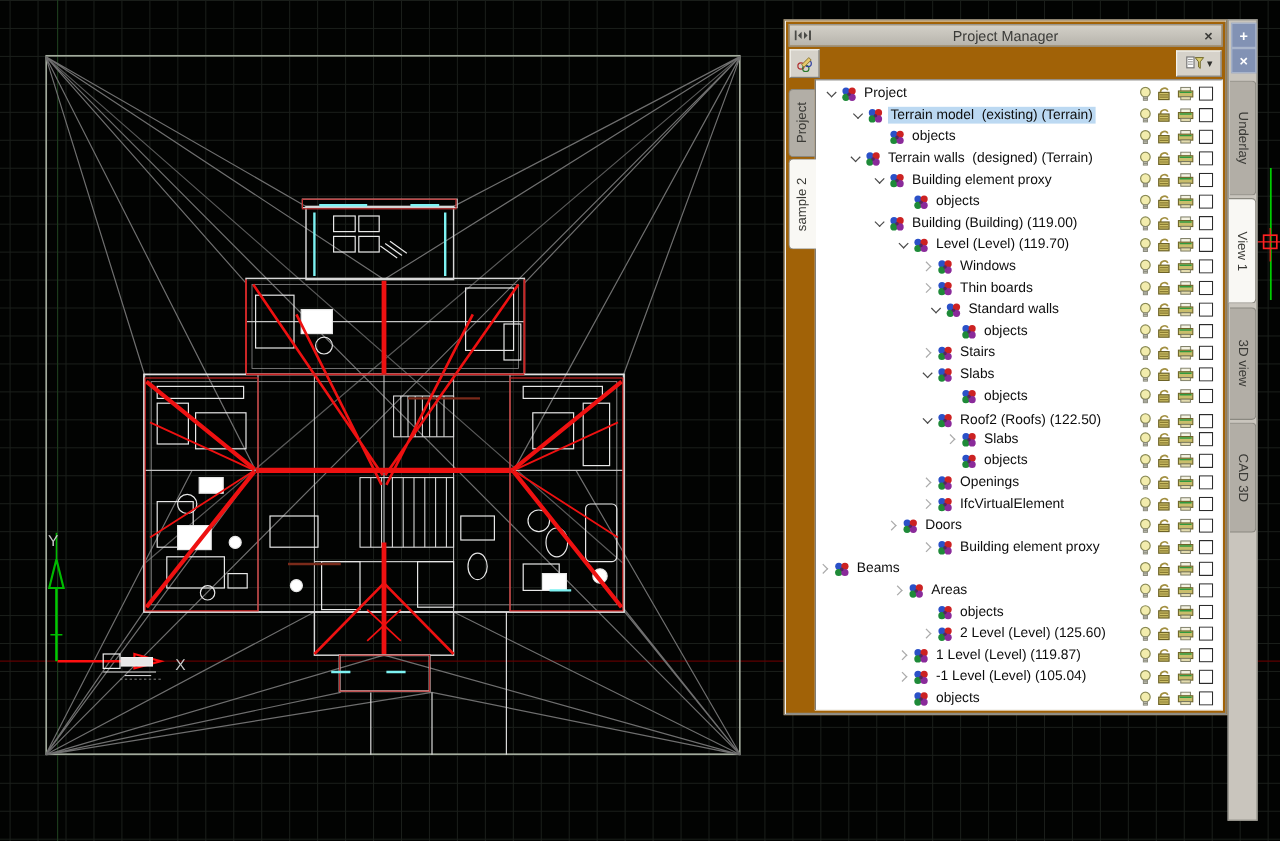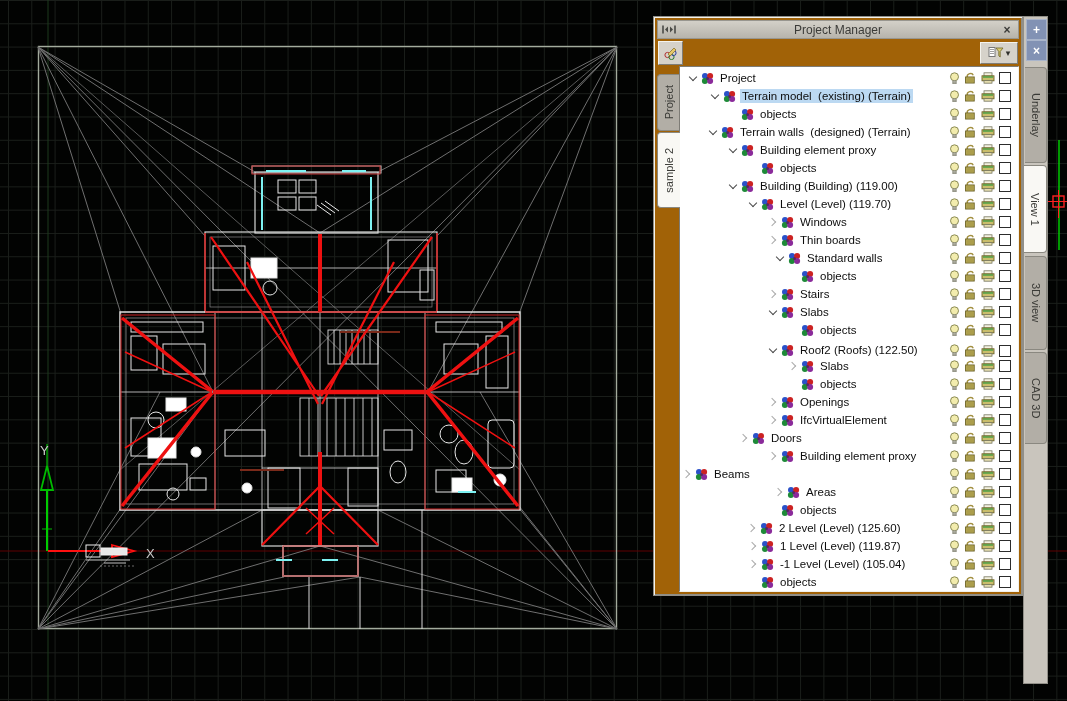--- a/index.html
+++ b/index.html
@@ -1165,21 +1165,21 @@
               <path d="M2,5 h10" stroke="#2f9a3f" stroke-width="1.2"></path>
               <rect x="3" y="8.6" width="8" height="2.6" fill="#e4dcae" stroke="#77775f" stroke-width="0.8"></rect>
             </svg>
           </span>
     <span class="ic cb">
             <svg width="12" height="12">
               <rect x="0.5" y="0.5" width="11" height="11" fill="#fff" stroke="#2c2c2c"></rect>
             </svg>
           </span>
   </div>
-        <div class="row" style="padding-left: 92px;">
+        <div class="row" style="padding-left: 62px;">
     <span class="chevslot">
             <span class="chev closed"></span>
           </span>
     <span class="nico"><svg width="13" height="13" viewBox="0 0 13 13">
               <circle cx="4" cy="3.9" r="3" fill="#2b51c8"></circle>
               <circle cx="9.1" cy="3.9" r="3" fill="#cc2222"></circle>
               <circle cx="3.9" cy="9.1" r="3" fill="#1e8a38"></circle>
               <circle cx="9.1" cy="9.1" r="3" fill="#8a2a9a"></circle>
               <circle cx="6.5" cy="6.5" r="1.5" fill="#542862"></circle>
             </svg></span>
@@ -1245,21 +1245,21 @@
               <path d="M2,5 h10" stroke="#2f9a3f" stroke-width="1.2"></path>
               <rect x="3" y="8.6" width="8" height="2.6" fill="#e4dcae" stroke="#77775f" stroke-width="0.8"></rect>
             </svg>
           </span>
     <span class="ic cb">
             <svg width="12" height="12">
               <rect x="0.5" y="0.5" width="11" height="11" fill="#fff" stroke="#2c2c2c"></rect>
             </svg>
           </span>
   </div>
-        <div class="row" style="padding-left: 65px; justify-content: flex-end;">
+        <div class="row" style="padding-left: 86px; justify-content: flex-end;">
     <span class="chevslot">
             <span class="chev closed"></span>
           </span>
     <span class="nico"><svg width="13" height="13" viewBox="0 0 13 13">
               <circle cx="4" cy="3.9" r="3" fill="#2b51c8"></circle>
               <circle cx="9.1" cy="3.9" r="3" fill="#cc2222"></circle>
               <circle cx="3.9" cy="9.1" r="3" fill="#1e8a38"></circle>
               <circle cx="9.1" cy="9.1" r="3" fill="#8a2a9a"></circle>
               <circle cx="6.5" cy="6.5" r="1.5" fill="#542862"></circle>
             </svg></span>

